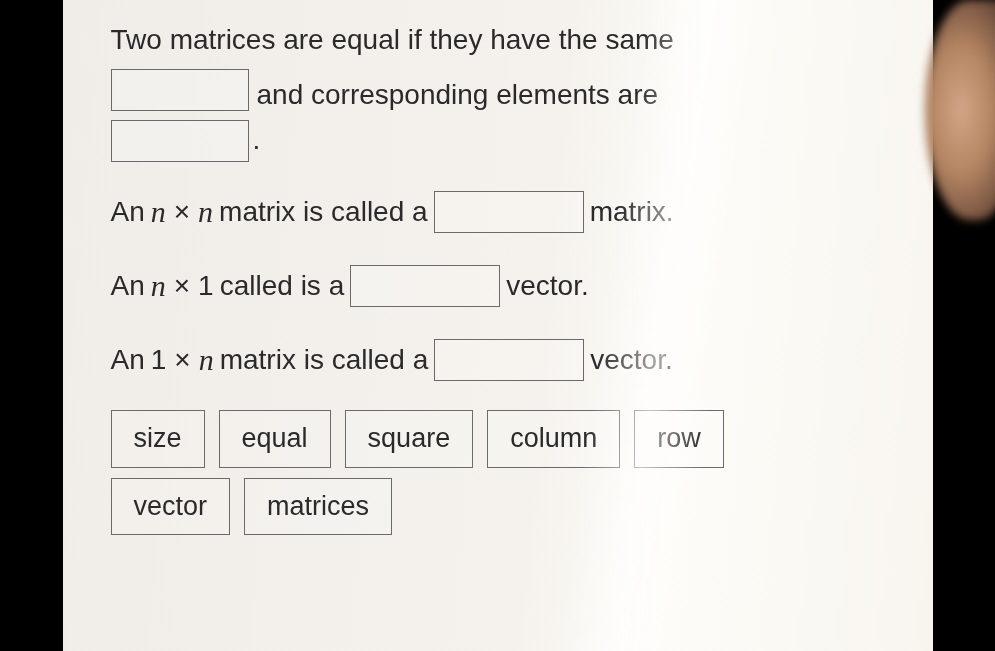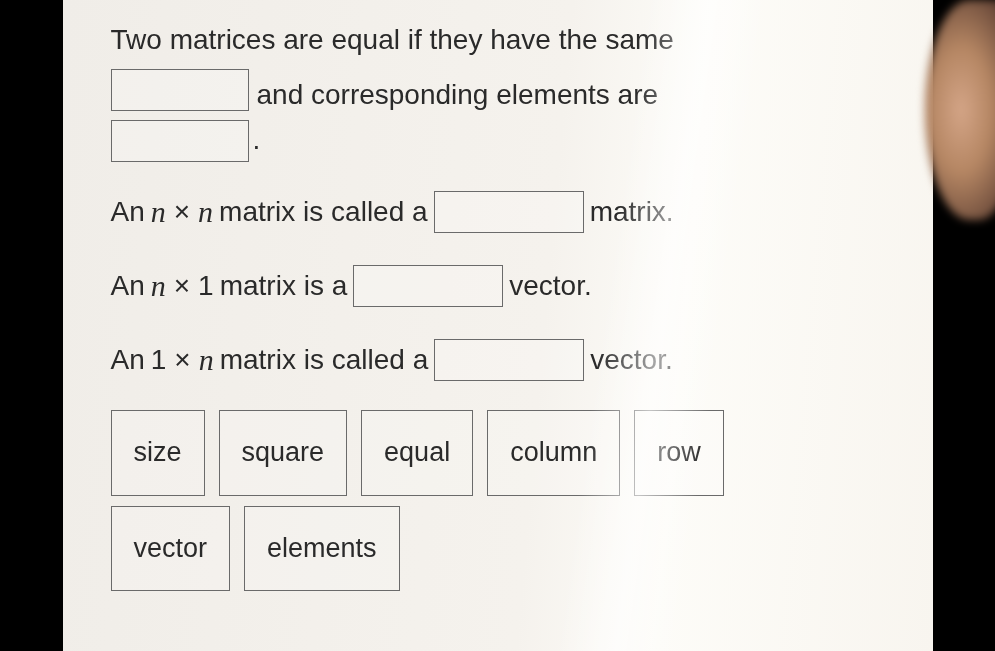--- a/index.html
+++ b/index.html
@@ -95,21 +95,21 @@
     .word-bank {
       display: flex;
       flex-wrap: wrap;
       gap: 10px 14px;
       margin-top: 10px;
       max-width: 620px;
     }
     
     .word {
       border: 1.5px solid #6a6a6a;
-      padding: 20px 22px;
+      padding: 6px 22px;
       font-size: 27px;
       background: rgba(255,255,255,0.15);
       cursor: grab;
       user-select: none;
     }
     
     .glare {
       position: absolute;
       top: 0;
       left: 62%;
@@ -147,41 +147,41 @@
     <span>matrix is called a</span>
     <span class="blank wide"></span>
     <span>matrix.</span>
   </div>
 
   <div class="stmt line">
     <span>An</span>
     <span class="mathvar">n</span>
     <span class="mult">×</span>
     <span>1</span>
-    <span>matrix is a</span>
+    <span>called is a</span>
     <span class="blank wide"></span>
     <span>vector.</span>
   </div>
 
   <div class="stmt line">
     <span>An</span>
     <span>1</span>
     <span class="mult">×</span>
     <span class="mathvar">n</span>
     <span>matrix is called a</span>
     <span class="blank wide"></span>
     <span>vector.</span>
   </div>
 
   <div class="word-bank">
     <span class="word">size</span>
+    <span class="word">equal</span>
     <span class="word">square</span>
-    <span class="word">equal</span>
     <span class="word">column</span>
     <span class="word">row</span>
     <span class="word">vector</span>
-    <span class="word">elements</span>
+    <span class="word">matrices</span>
   </div>
 
   <div class="glare"></div>
 </div>
 
 <div class="finger"></div>
 
 </body></html>

